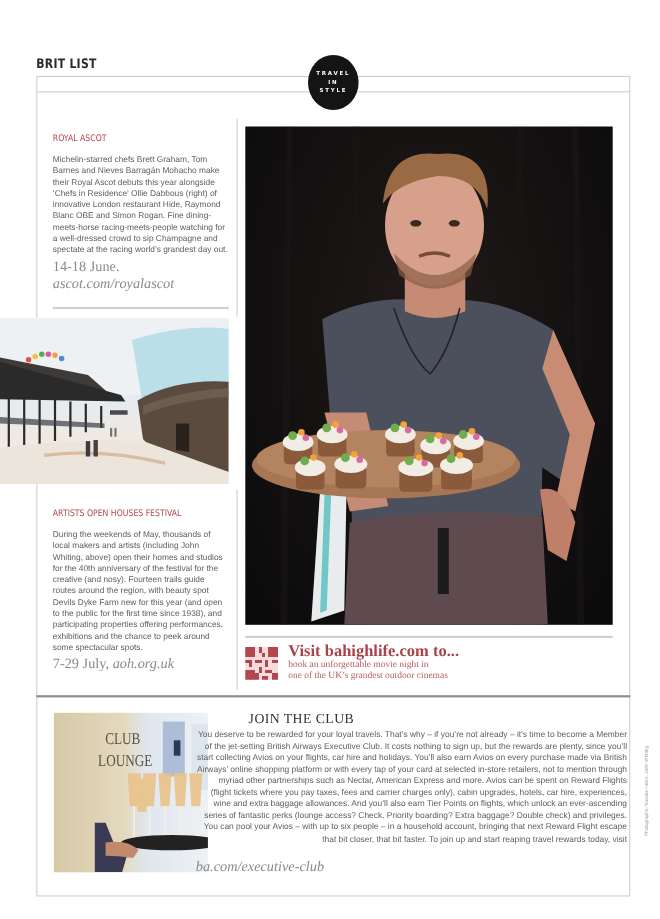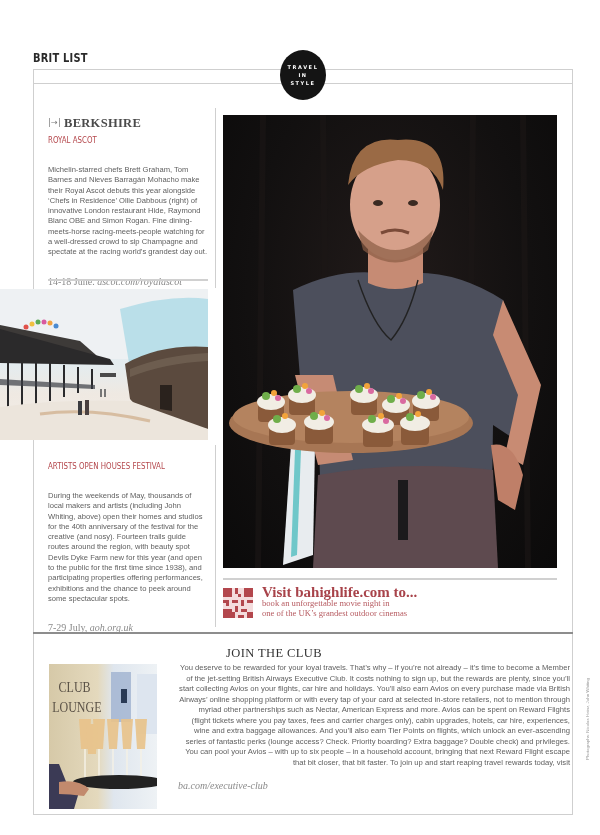--- a/index.html
+++ b/index.html
@@ -30,55 +30,56 @@
     .region {
       font-family: "Liberation Serif", serif; font-weight: bold; font-size: 12.5px;
       color: #4a4a4a; letter-spacing: 0.3px; white-space: nowrap;
     }
     .region .arrow { font-family: "DejaVu Sans", sans-serif; font-weight: normal; font-size: 8px; color: #777; margin-right: 3px; vertical-align: 2px; }
     .kicker {
       font-family: "DejaVu Sans", sans-serif; font-size: 8.2px; color: #b4464b;
       margin-top: 4px; transform: scaleX(0.86); transform-origin: left center; white-space: nowrap;
     }
     .body {
-      font-family: "Liberation Sans", sans-serif; font-size: 7.6px; line-height: 10.3px; color: #606060; margin-top: 20px;
-    }
-    .info { font-family: "Liberation Serif", serif; font-size: 10px; color: #8a8a8a; margin-top: 18px; }
+      font-family: "Liberation Sans", sans-serif; font-size: 7.6px; line-height: 10.3px; color: #606060; margin-top: 10px;
+    }
+    .info { font-family: "Liberation Serif", serif; font-size: 13px; color: #8a8a8a; margin-top: 1px; }
     .info i { font-style: italic; }
     .hrule { position: absolute; height: 2px; background: #d0d0d0; }
 
     .illus {
       position: absolute; left: 0; top: 289px; width: 208px; height: 151px; overflow: hidden;
       background: linear-gradient(180deg, #eef1f4 0%, #e4ecef 50%, #efe9e2 70%, #f3eee9 100%);
     }
 
     .photo-chef {
       position: absolute; left: 223px; top: 115px; width: 334px; height: 453px; overflow: hidden;
       background: radial-gradient(ellipse at 50% 40%, #221b1a 0%, #121010 60%, #0b0a0a 100%);
     }
 
     .promo { position: absolute; left: 223px; top: 585px; width: 340px; height: 40px; }
     .qr { position: absolute; left: 0; top: 3px; width: 30px; height: 30px; }
     .promo-text { position: absolute; left: 39px; top: 2px; font-family: "Liberation Serif", serif; font-size: 8.6px; line-height: 10.5px; color: #b75c62; white-space: nowrap; }
     .promo-text .head { font-weight: bold; color: #a8434a; font-size: 15px; }
 
     .club-rule { position: absolute; left: 33px; top: 632px; width: 540px; height: 2px; background: #8d8d8d; }
     .club-img {
-      position: absolute; left: 49px; top: 664px; width: 108px; height: 145px; overflow: hidden;
+      position: absolute; left: 49px; top: 648px; width: 140px; height: 145px; overflow: hidden;
       background: linear-gradient(90deg, #d6c9a8 0%, #e4d9bd 45%, #dfe6ee 60%, #eef2f5 100%);
+      padding-left: 37px;
     }
     .club-title {
       position: absolute; left: 178px; top: 646px;
       font-family: "Liberation Serif", serif; font-size: 12.5px; color: #333; letter-spacing: 0.4px; margin-left: 48px;
     }
     .club-body {
       position: absolute; left: 178px; top: 663px; width: 392px;
       font-family: "Liberation Sans", sans-serif; font-size: 7.65px; line-height: 10.55px; color: #606060; text-align: right;
     }
-    .club-link { position: absolute; left: 178px; top: 780px; font-family: "Liberation Serif", serif; font-style: italic; font-size: 10px; color: #8a8a8a; }
+    .club-link { position: absolute; left: 178px; top: 780px; font-family: "Liberation Serif", serif; font-style: italic; font-size: 13px; color: #8a8a8a; }
 
     .credit {
       position: absolute; left: 585px; top: 760px; transform: rotate(-90deg); transform-origin: left top;
       font-family: "Liberation Sans", sans-serif; font-size: 4.4px; color: #9a9a9a; white-space: nowrap;
     }
 
     .folio { position: absolute; top: 822px; font-family: "Liberation Serif", serif; font-weight: bold; font-size: 8.4px; color: #2f2f2f; margin-top: 16px; }
   </style>
 </head>
 <body>
@@ -91,23 +92,20 @@
 <div class="badge">
   <span>TRAVEL</span>
   <span>IN</span>
   <span>STYLE</span>
 </div>
 
 <div class="vline" style="top:108px;height:180px;"></div>
 <div class="vline" style="top:445px;height:182px;"></div>
 
 <div class="col-left" style="top:116px;">
-  <div class="region">
-    <span class="arrow">|<span>→</span>|</span><span>BERKSHIRE</span>
-  </div>
   <div class="kicker">ROYAL ASCOT</div>
   <div class="body">Michelin-starred chefs Brett Graham, Tom Barnes and Nieves Barragán Mohacho make their Royal Ascot debuts this year alongside ‘Chefs in Residence’ Ollie Dabbous (right) of innovative London restaurant Hide, Raymond Blanc OBE and Simon Rogan. Fine dining-meets-horse racing-meets-people watching for a well-dressed crowd to sip Champagne and spectate at the racing world’s grandest day out.</div>
   <div class="info">
     <span>14-18 June.</span>
     <i>ascot.com/royalascot</i>
   </div>
 </div>
 <div class="hrule" style="left:48px;top:279px;width:160px;"></div>
 
 <div class="illus">

